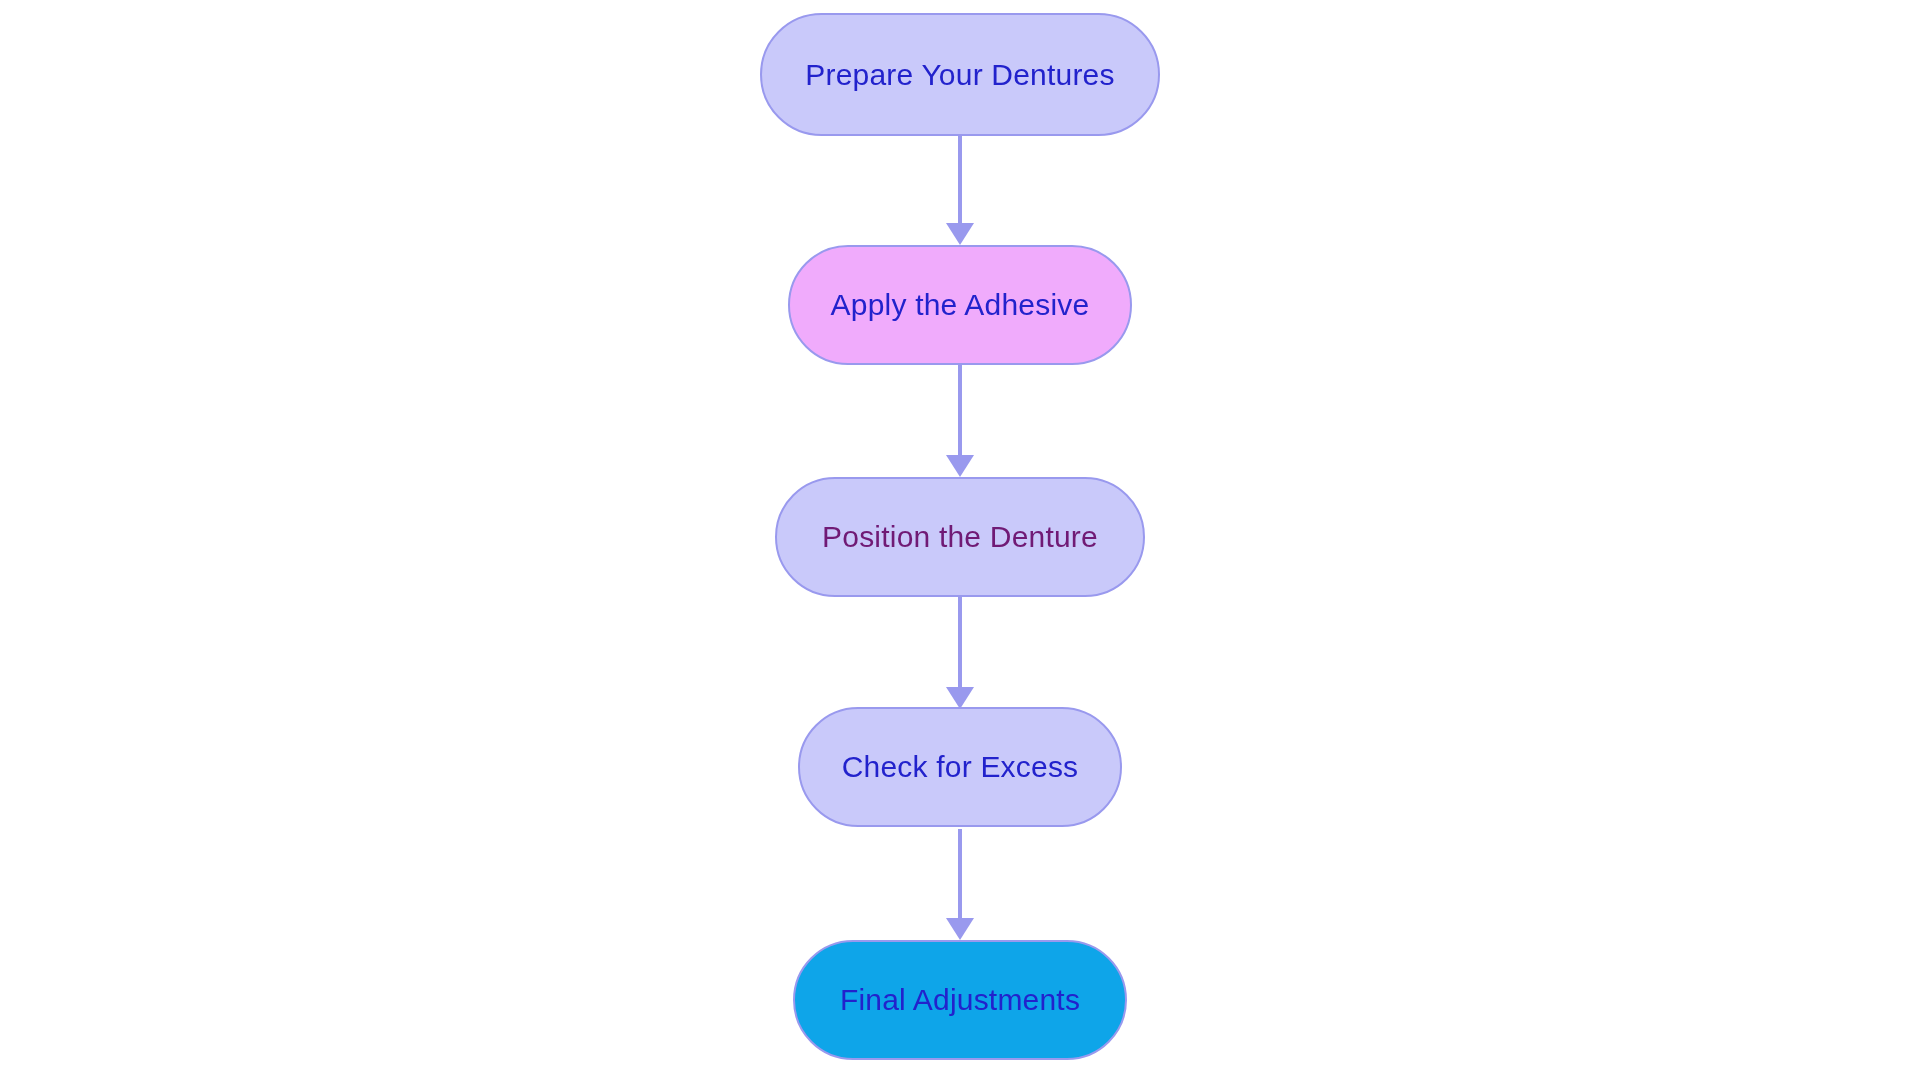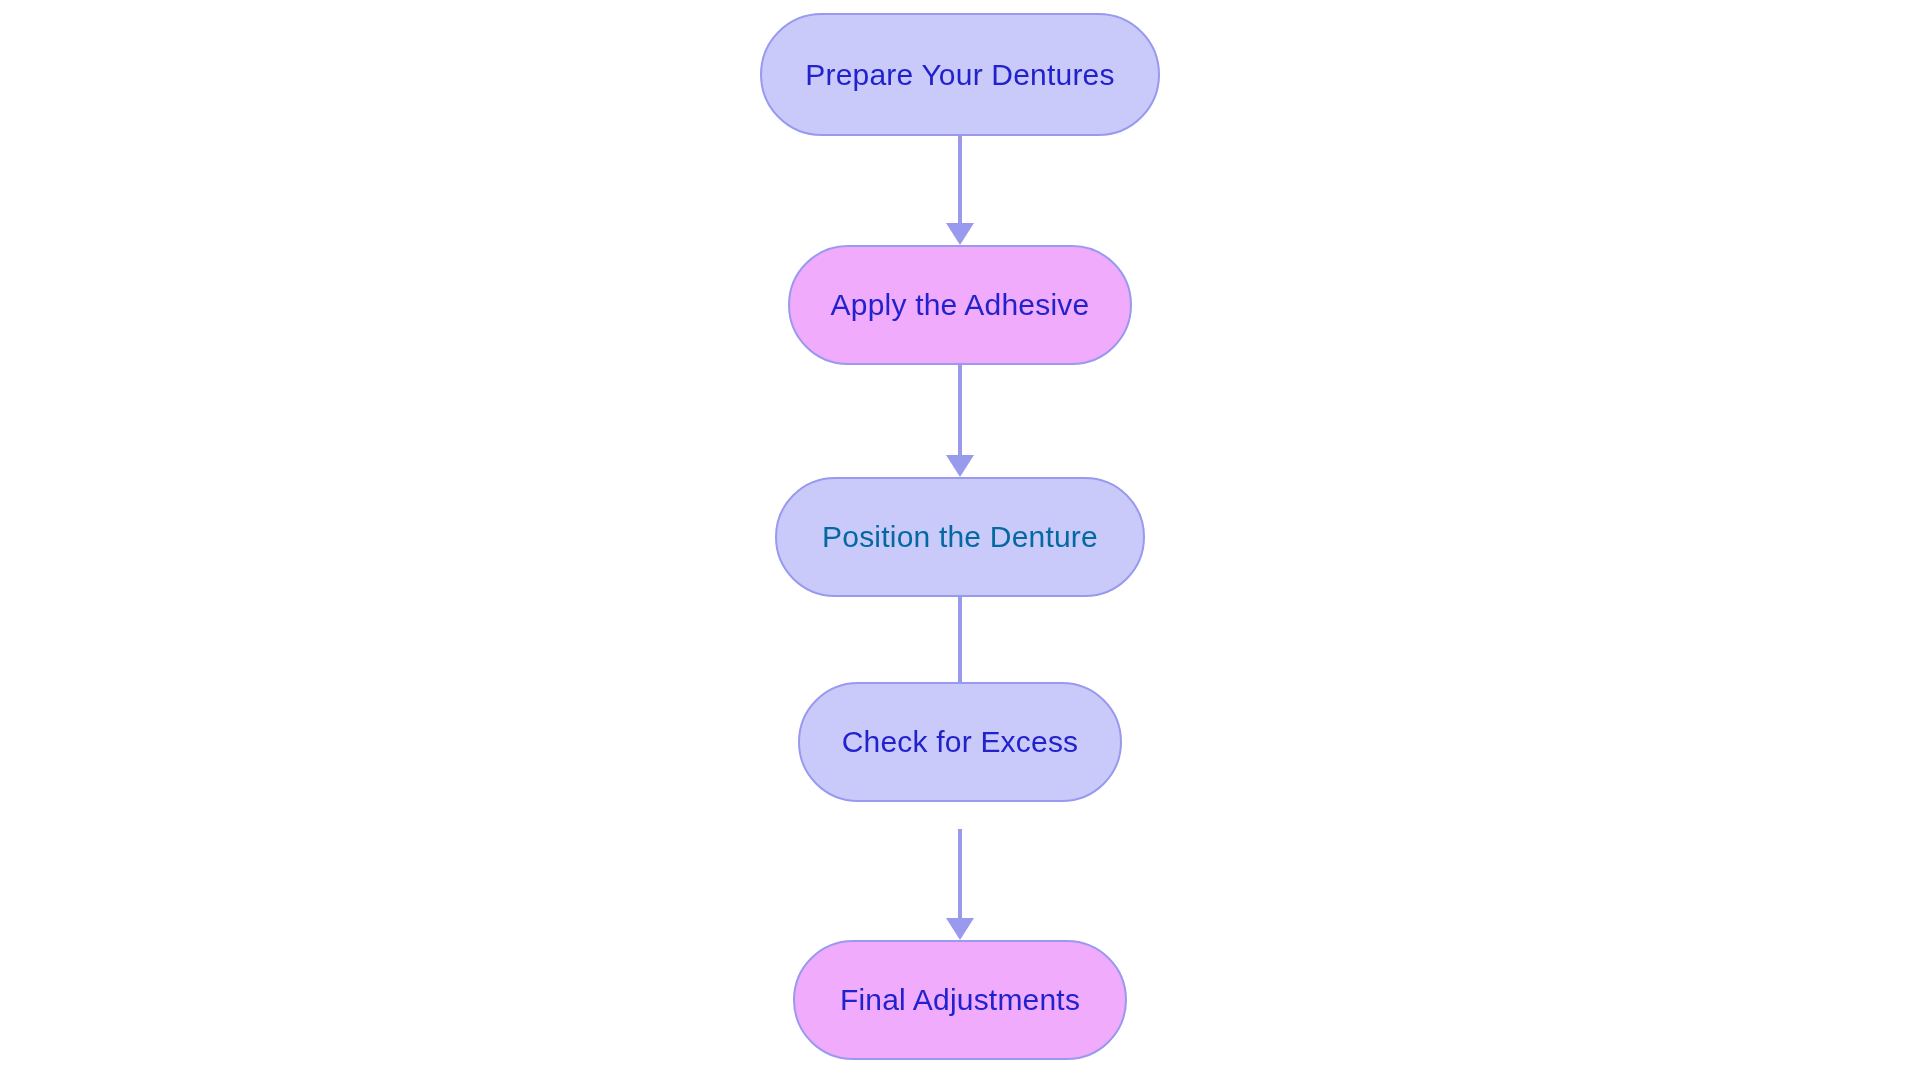--- a/index.html
+++ b/index.html
@@ -83,34 +83,34 @@
   <div class="flow-node" style="top: 245px; width: 344px; height: 120px; background: #f0abfc; border-color: rgb(153, 153, 238);">
     <span class="flow-node-label" style="color: rgb(34, 34, 204); font-size: 30px;">Apply the Adhesive</span>
   </div>
 
   <div class="flow-connector" style="top: 365px; height: 112px;">
     <div class="connector-line" style="background: rgb(153, 153, 238); height: 92px;"></div>
     <div class="connector-head" style="border-top-color: rgb(153, 153, 238);"></div>
   </div>
 
   <div class="flow-node" style="top: 477px; width: 370px; height: 120px; background: rgb(201, 201, 250); border-color: rgb(153, 153, 238);">
-    <span class="flow-node-label" style="color: #0369a1; font-size: 30px;">Position the Denture</span>
+    <span class="flow-node-label" style="color: #701a75; font-size: 30px;">Position the Denture</span>
   </div>
 
   <div class="flow-connector" style="top: 597px; height: 112px;">
     <div class="connector-line" style="background: rgb(153, 153, 238); height: 92px;"></div>
     <div class="connector-head" style="border-top-color: rgb(153, 153, 238);"></div>
   </div>
 
-  <div class="flow-node" style="top: 682px; width: 324px; height: 120px; background: rgb(201, 201, 250); border-color: rgb(153, 153, 238);">
+  <div class="flow-node" style="top: 707px; width: 324px; height: 120px; background: rgb(201, 201, 250); border-color: rgb(153, 153, 238);">
     <span class="flow-node-label" style="color: rgb(34, 34, 204); font-size: 30px;">Check for Excess</span>
   </div>
 
   <div class="flow-connector" style="top: 829px; height: 111px;">
     <div class="connector-line" style="background: rgb(153, 153, 238); height: 91px;"></div>
     <div class="connector-head" style="border-top-color: rgb(153, 153, 238);"></div>
   </div>
 
-  <div class="flow-node" style="top: 940px; width: 334px; height: 120px; background: #f0abfc; border-color: rgb(153, 153, 238);">
+  <div class="flow-node" style="top: 940px; width: 334px; height: 120px; background: #0ea5e9; border-color: rgb(153, 153, 238);">
     <span class="flow-node-label" style="color: rgb(34, 34, 204); font-size: 30px;">Final Adjustments</span>
   </div>
 
 </div>
 
 </body></html>

